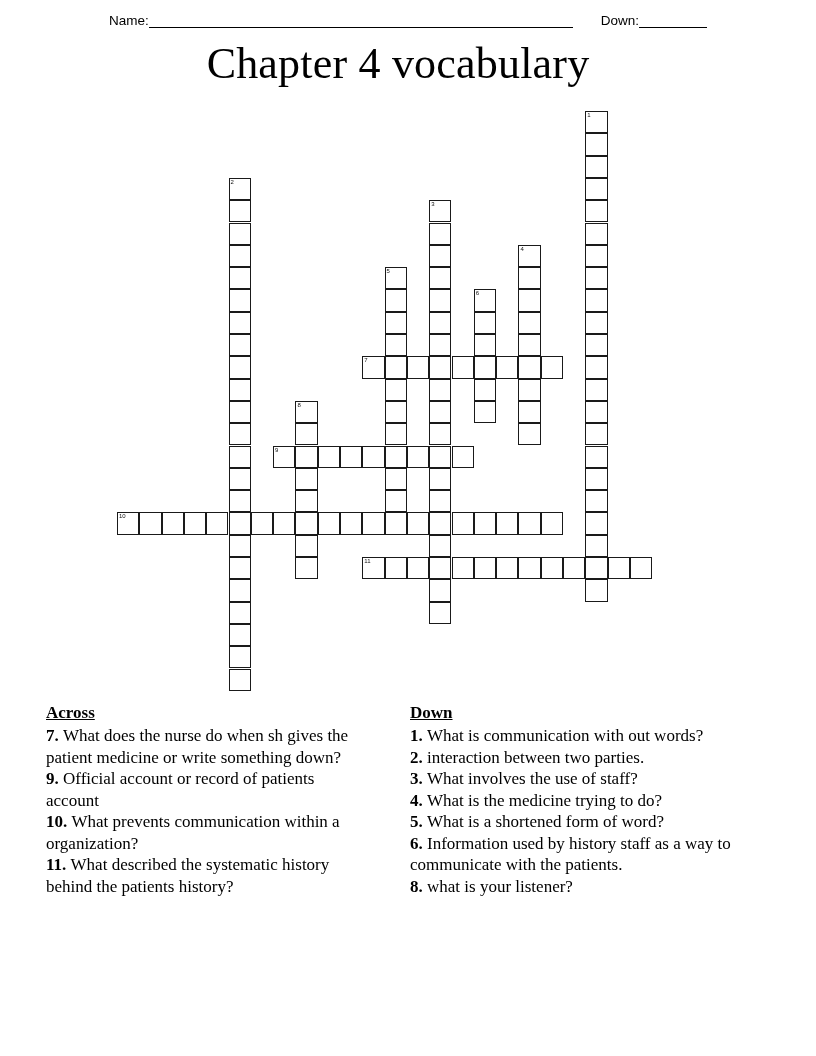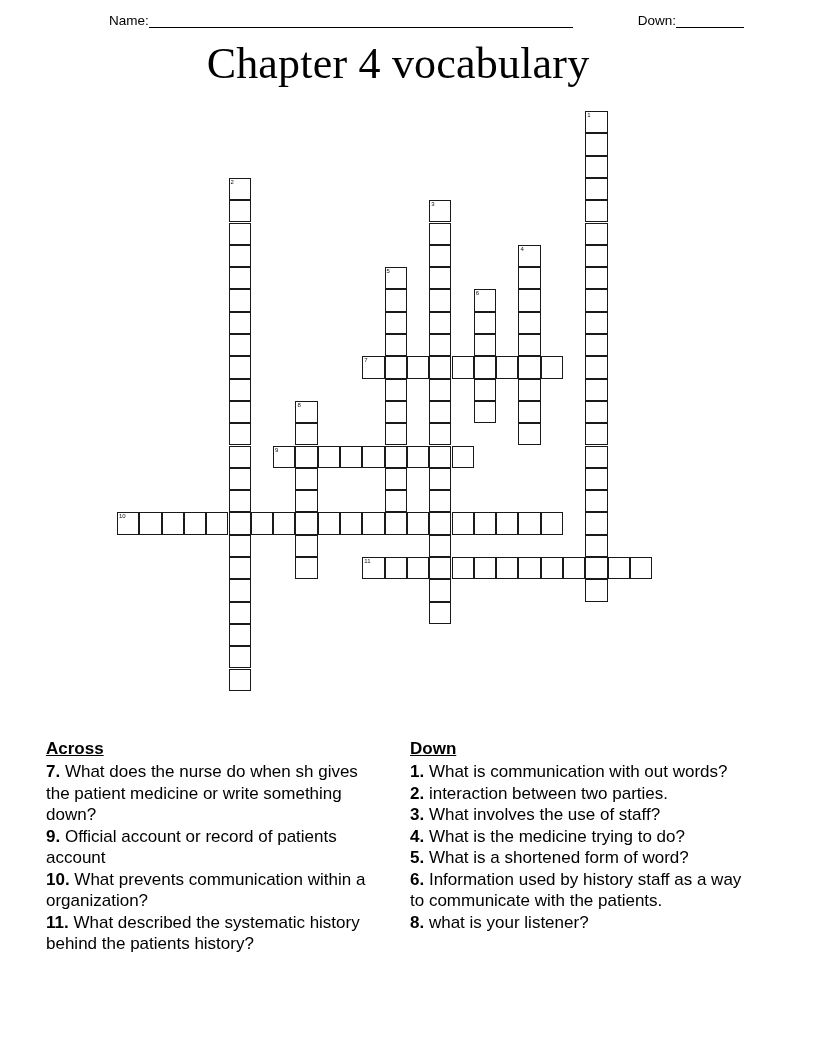--- a/index.html
+++ b/index.html
@@ -12,21 +12,21 @@
     overflow:hidden;
   }
 
   
   .header-row{
     position:absolute; left:0; top:0; width:816px; height:28px;
     display:flex; align-items:flex-end; justify-content:center;
     font-family:"Liberation Sans", sans-serif;
     font-size:13.5px;
   }
-  .hdr-label{ white-space:pre;margin-left:37px; }
+  .hdr-label{ white-space:pre; }
   .hdr-rule{ display:inline-block; border-bottom:1px solid #000; height:12px; }
   .rule-name{ width:424px; }
   .rule-date{ width:68px; }
   .hdr-gap{ display:inline-block; width:28px; }
 
   
   .title{
     position:absolute; left:0; top:36px; width:796px;
     text-align:center;
     font-family:"Liberation Serif", serif;
@@ -51,24 +51,23 @@
     position:absolute; left:1px; top:0px;
     font-family:"Liberation Sans", sans-serif;
     font-size:6px;
     line-height:7px;
     color:#111;
   }
 
   
   .clues{
     position:absolute; top:702px;
-    font-family:Liberation Sans, sans-serif;
+    font-family:Liberation Serif, serif;
     font-size:17px;
     line-height:21.5px;
-    margin-top:36px;
   }
   #clues-across{ left:46px; width:320px; }
   #clues-down{ left:410px; width:350px; }
   .clue-heading{
     font-weight:bold;
     text-decoration:underline;
     font-size:17px;
     line-height:22px;
     margin-bottom:1px;
   }

